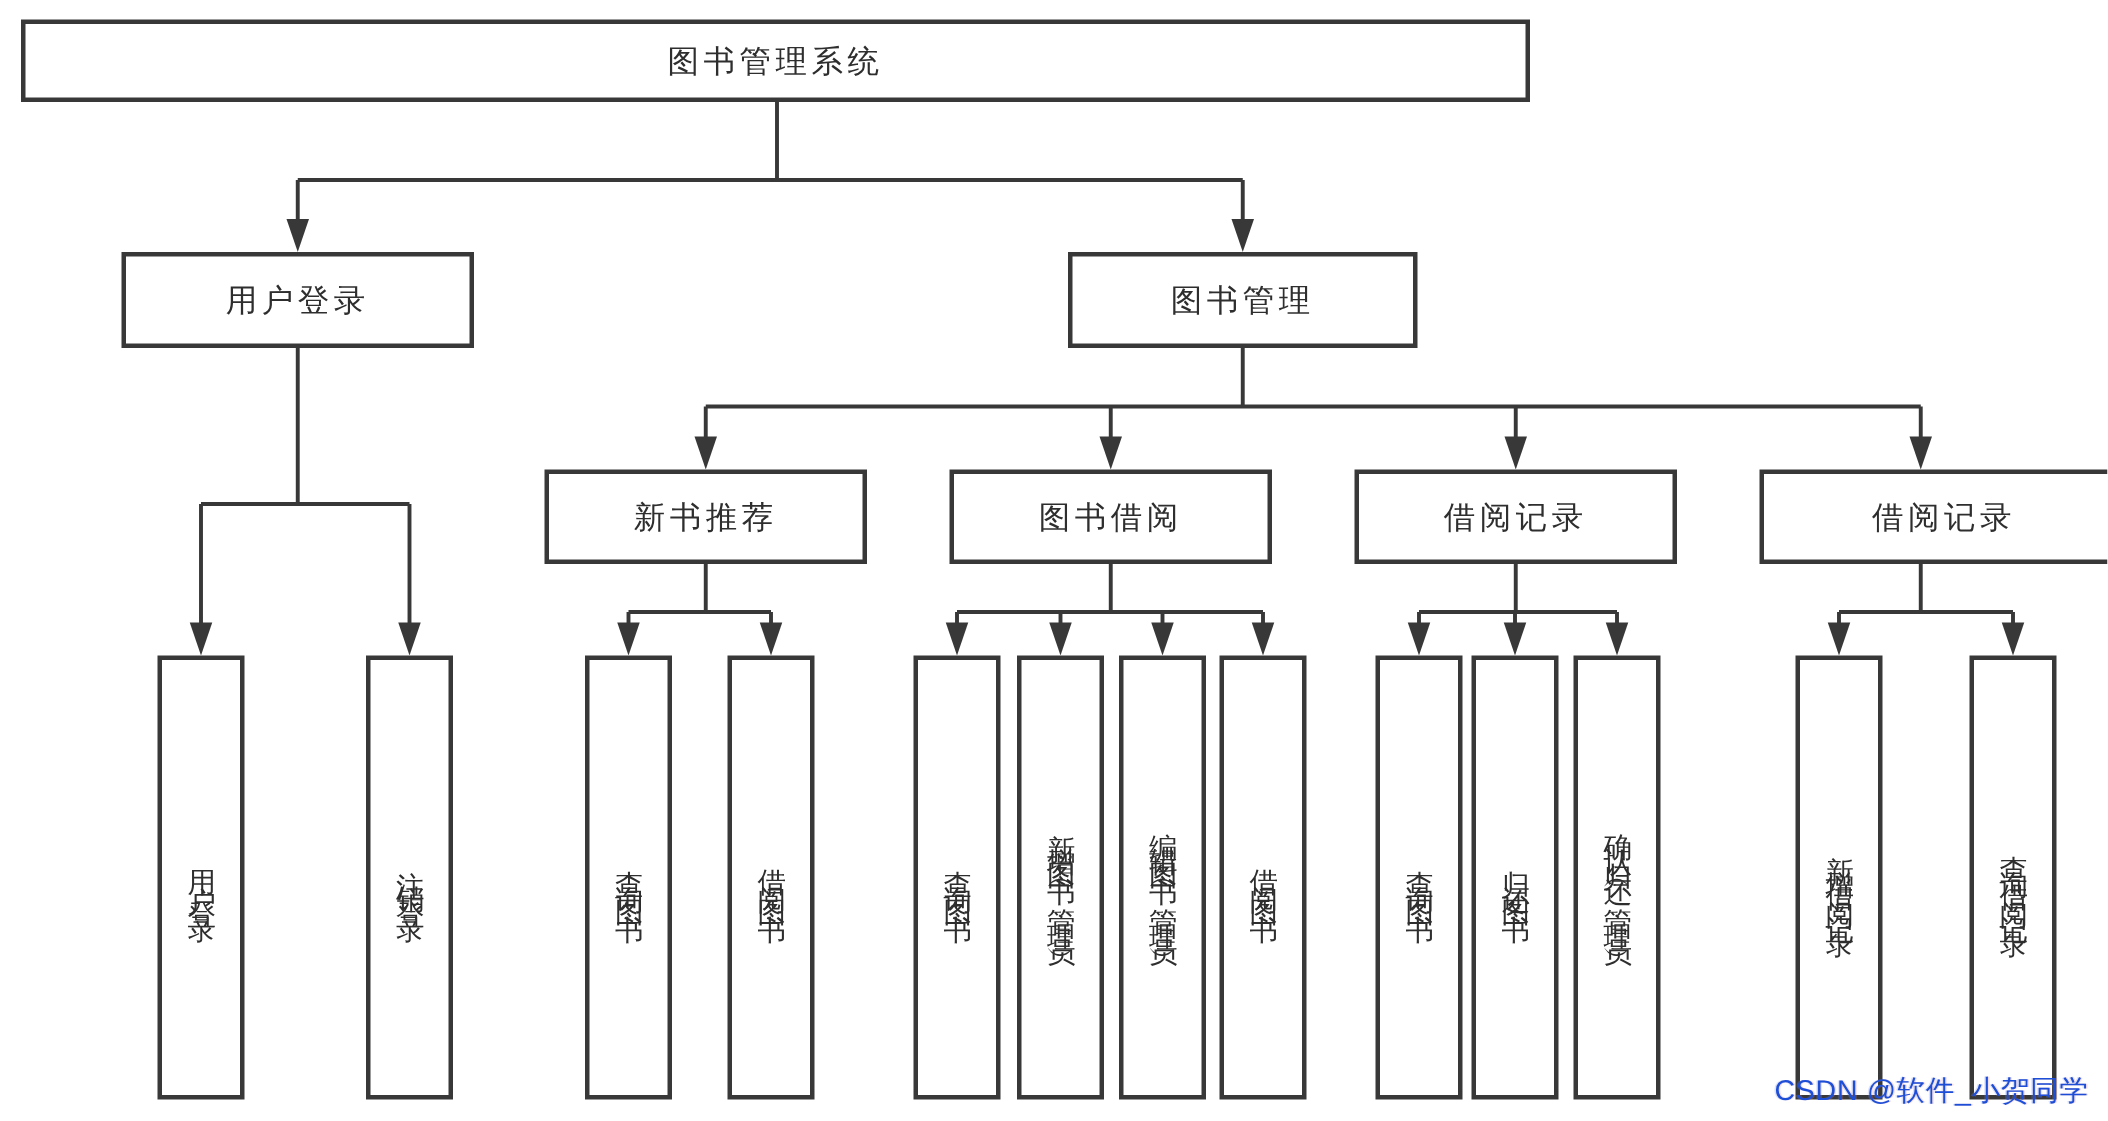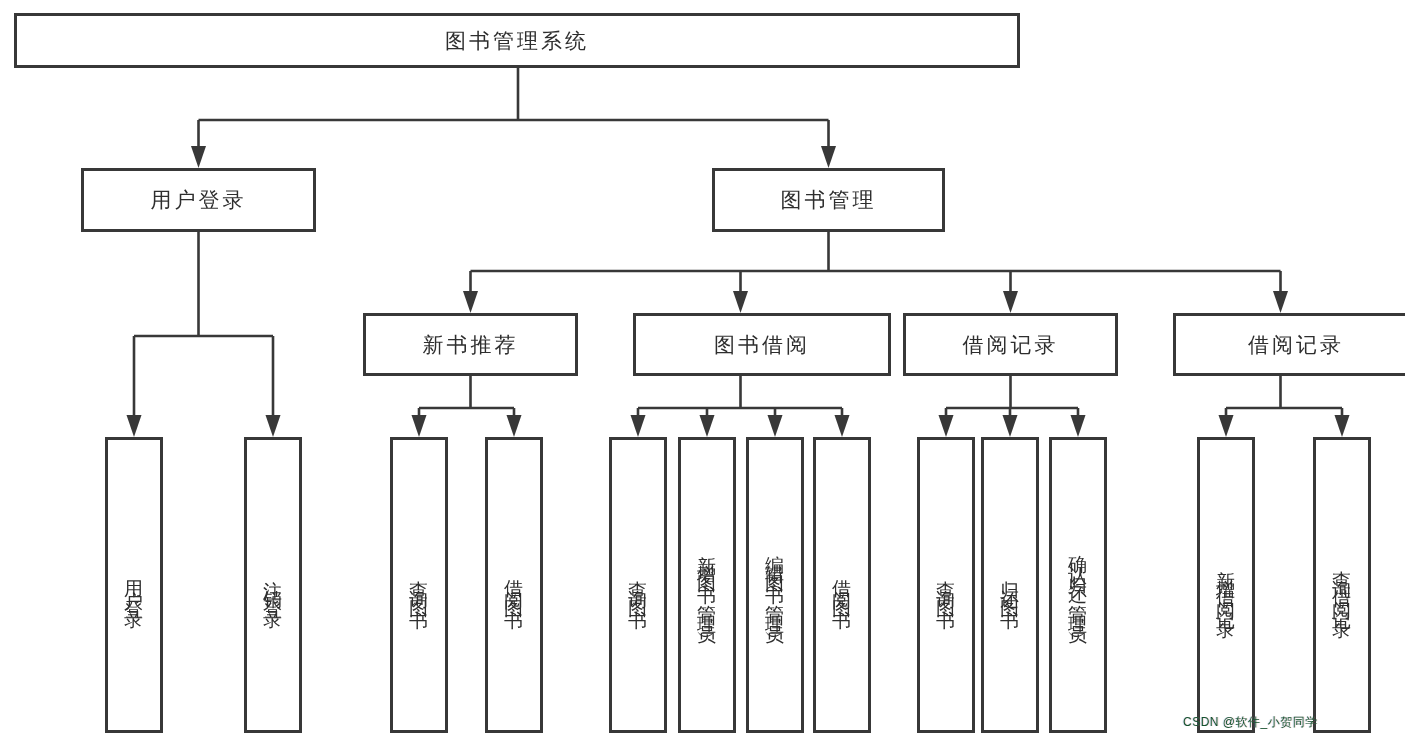--- a/index.html
+++ b/index.html
@@ -38,22 +38,22 @@
     writing-mode: vertical-rl;
     text-orientation: mixed;
     font-size: 19px;
     letter-spacing: 10px;
     line-height: 1;
   }
   .watermark {
     position: absolute;
     left: 1183px;
     top: 714px;
-    font-size: 12px;
-    color: #14532d;
+    font-size: 19px;
+    color: #1d4ed8;
     letter-spacing: 0.5px;
     white-space: nowrap;
     z-index: 3;
     text-shadow: 1px 0 0 rgba(220,120,120,0.25), -1px 0 0 rgba(120,140,220,0.25);
   }
 </style>
 </head>
 <body>
 
 <div class="stage">
@@ -100,21 +100,21 @@
       <polygon points="1334.5,415 1349.5,415 1342,437"></polygon>
     </g>
   </svg>
 
   <div class="box h-label" style="left:14px; top:13px; width:1006px; height:55px;">图书管理系统</div>
 
   <div class="box h-label" style="left:81px; top:168px; width:235px; height:64px;">用户登录</div>
   <div class="box h-label" style="left:363px; top:313px; width:215px; height:63px;">新书推荐</div>
 
   <div class="box h-label" style="left:712px; top:168px; width:233px; height:64px;">图书管理</div>
-  <div class="box h-label" style="left:633px; top:313px; width:258px; height:63px;">图书借阅</div>
+  <div class="box h-label" style="left:633px; top:313px; width:215px; height:63px;">图书借阅</div>
   <div class="box h-label" style="left:903px; top:313px; width:215px; height:63px;">借阅记录</div>
   <div class="box h-label" style="left:1173px; top:313px; width:246px; height:63px;">借阅记录</div>
 
   <div class="box leaf" style="left:105px; top:437px; width:58px; height:296px;">用户登录</div>
   <div class="box leaf" style="left:244px; top:437px; width:58px; height:296px;">注销登录</div>
 
   <div class="box leaf" style="left:390px; top:437px; width:58px; height:296px;">查询图书</div>
   <div class="box leaf" style="left:485px; top:437px; width:58px; height:296px;">借阅图书</div>
 
   <div class="box leaf" style="left:609px; top:437px; width:58px; height:296px;">查询图书</div>

